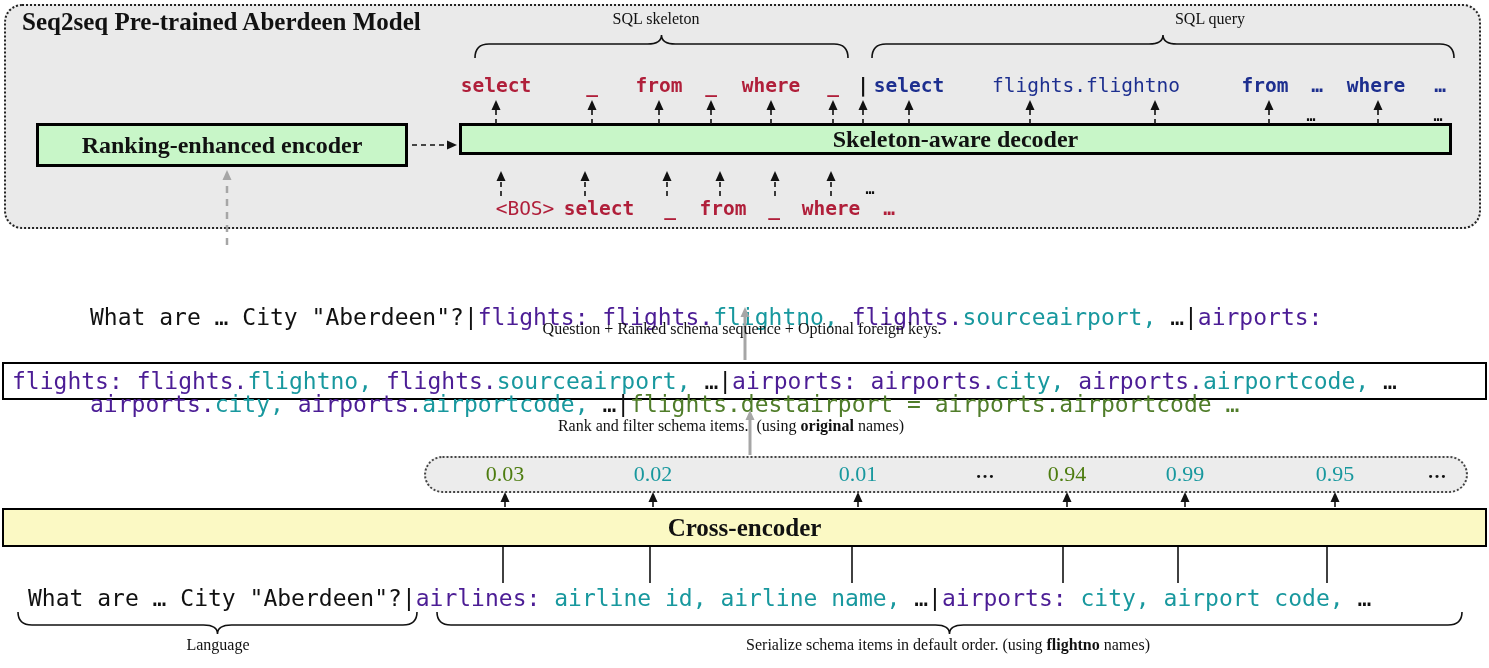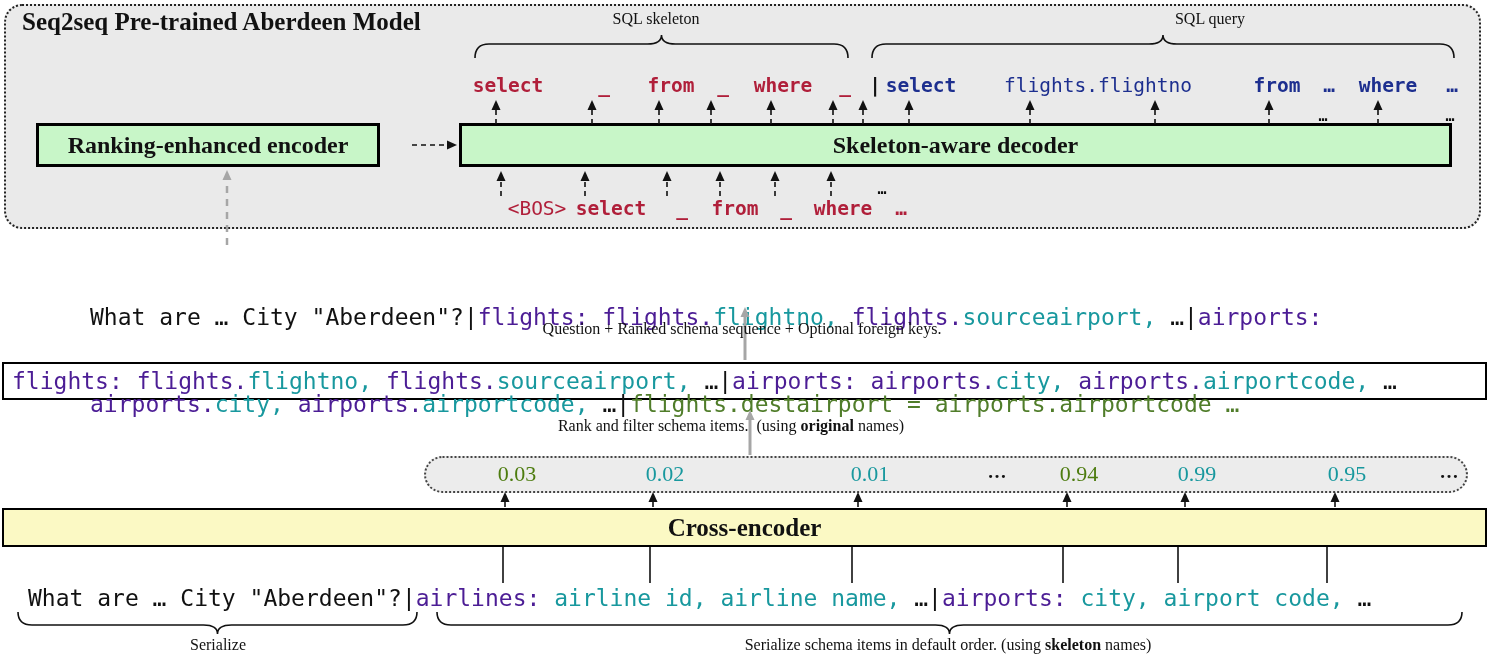--- a/index.html
+++ b/index.html
@@ -4,36 +4,36 @@
 <style>
   html,body{margin:0;padding:0;background:#fff;}
   #stage{position:relative;width:1489px;height:668px;overflow:hidden;background:#fff;
          font-family:"Liberation Serif",serif;color:#111;}
   
   .plm-panel{position:absolute;left:4px;top:4px;width:1477px;height:225px;background:#eaeaea;
              border:2px dotted #222;border-radius:18px;box-sizing:border-box;z-index:0;}
   .plm-title{position:absolute;left:22px;top:8px;font-weight:bold;font-size:25px;z-index:2;}
   .gbox{position:absolute;background:#c8f6c8;border:3px solid #000;box-sizing:border-box;
         display:flex;align-items:center;justify-content:center;font-weight:bold;font-size:24px;z-index:2;}
-  #encoder-box{left:36px;top:123px;width:344px;height:44px;}
-  #decoder-box{left:459px;top:123px;width:993px;height:44px;}
+  #encoder-box{left:36px;top:123px;width:372px;height:44px;}
+  #decoder-box{left:459px;top:123px;width:993px;height:32px;}
   #ranked-box{position:absolute;left:2px;top:362px;width:1485px;height:38px;background:#fff;
               border:2px solid #000;box-sizing:border-box;display:flex;align-items:center;
               padding-left:8px;z-index:2;font-family:"DejaVu Sans Mono",monospace;font-size:23px;white-space:pre;}
   #score-bubble{position:absolute;left:424px;top:456px;width:1044px;height:37px;background:#ececec;
                 border:2px dotted #444;border-radius:19px;box-sizing:border-box;z-index:1;}
   #cross-box{position:absolute;left:2px;top:508px;width:1485px;height:39px;background:#fbf9c4;
              border:2px solid #000;box-sizing:border-box;display:flex;align-items:center;
              justify-content:center;font-weight:bold;font-size:25px;z-index:2;}
   
   .cap{position:absolute;transform:translateX(-50%);white-space:pre;font-size:16px;z-index:6;}
   .sbold{font-weight:bold;}
   
   .tokrow{position:absolute;left:0;z-index:4;font-family:"DejaVu Sans Mono",monospace;font-size:19.5px;}
-  .tok{position:absolute;transform:translateX(-50%);white-space:pre;margin-left:12px;}
+  .tok{position:absolute;transform:translateX(-50%);white-space:pre;}
   .kw-red{color:#b01f3a;font-weight:bold;}
   .red-plain{color:#b01f3a;}
   .kw-navy{color:#1d2f8f;font-weight:bold;}
   .navy{color:#1d2f8f;}
   .bar{color:#111;font-weight:bold;}
   #score-row{font-family:"Liberation Serif",serif;font-size:22px;z-index:4;}
   .num-blue{color:#4d7c0f;}
   .num-teal{color:#18989e;}
   .dots{color:#111;font-weight:bold;font-size:19px;}
   #misc-marks .tok{font-size:15px;font-weight:bold;color:#111;}
@@ -122,22 +122,22 @@
       <span class="tok num-teal" style="left: 1335px;">0.95</span>
       <span class="tok dots" style="left: 1437px;">…</span>
     </div>
 
   <div id="cross-box">
     <span>Cross-encoder</span>
   </div>
 
   <div class="monoblock" id="serialized-input"><span class="sk">What are … City "Aberdeen"?</span><span class="sk">|</span><span class="sb">airlines: </span><span class="st">airline id,</span><span class="sk"> </span><span class="st">airline name,</span><span class="sk"> …|</span><span class="sb">airports: </span><span class="st">city,</span><span class="sk"> </span><span class="st">airport code,</span><span class="sk"> …</span></div>
 
-  <div class="cap" style="left:218px;top:636px;">Serialize</div>
-  <div class="cap" style="left:948px;top:636px;"><span class="sk">Serialize schema items in default order. (using </span><span class="sk sbold">skeleton</span><span class="sk"> names)</span></div>
+  <div class="cap" style="left:218px;top:636px;">Language</div>
+  <div class="cap" style="left:948px;top:636px;"><span class="sk">Serialize schema items in default order. (using </span><span class="sk sbold">flightno</span><span class="sk"> names)</span></div>
 
   <svg id="overlay" xmlns="http://www.w3.org/2000/svg">
       <path d="M475,58 Q475,44 489,44 L647.5,44 Q661.5,44 661.5,35 Q661.5,44 675.5,44 L834,44 Q848,44 848,58" fill="none" stroke="#111" stroke-width="1.6"></path>
       <path d="M872,58 Q872,44 886,44 L1149,44 Q1163,44 1163,35 Q1163,44 1177,44 L1440,44 Q1454,44 1454,58" fill="none" stroke="#111" stroke-width="1.6"></path>
       <path d="M18,612 Q18,625 32,625 L203.5,625 Q217.5,625 217.5,634 Q217.5,625 231.5,625 L403,625 Q417,625 417,612" fill="none" stroke="#111" stroke-width="1.6"></path>
       <path d="M437,612 Q437,625 451,625 L935.5,625 Q949.5,625 949.5,634 Q949.5,625 963.5,625 L1448,625 Q1462,625 1462,612" fill="none" stroke="#111" stroke-width="1.6"></path>
       <line x1="496" y1="124" x2="496" y2="108" stroke="#111" stroke-width="1.6" stroke-dasharray="5,4"></line>
       <polygon points="491.5,110 500.5,110 496,100" fill="#111"></polygon>
       <line x1="592" y1="124" x2="592" y2="108" stroke="#111" stroke-width="1.6" stroke-dasharray="5,4"></line>
       <polygon points="587.5,110 596.5,110 592,100" fill="#111"></polygon>

